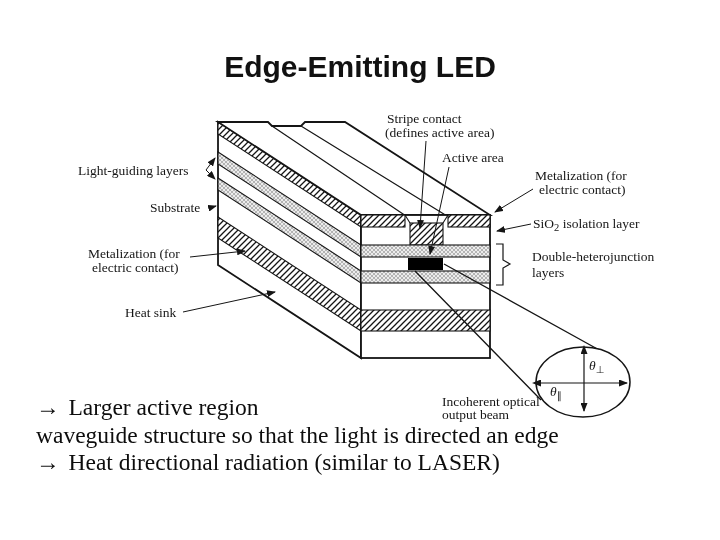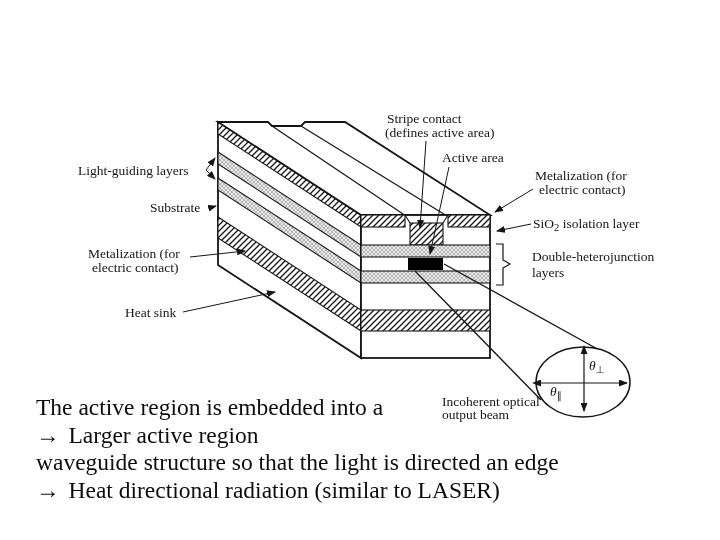--- a/index.html
+++ b/index.html
@@ -20,20 +20,21 @@
     font-size:23.5px;line-height:27.5px;color:#0d0d0d;
   }
   .body-line{white-space:nowrap;}
   .arr{margin-right:9px;}
 </style>
 </head>
 <body>
 
 <div id="slide">
 
+  <div id="title">Edge-Emitting LED</div>
 
   <svg id="diagram-svg" width="720" height="540" viewBox="0 0 720 540">
     <defs>
       <marker id="ah" markerWidth="9" markerHeight="7" refX="8" refY="3.5" orient="auto" markerUnits="userSpaceOnUse">
         <path d="M0,0 L9,3.5 L0,7 Z" fill="#151515"></path>
       </marker>
       <marker id="ahr" markerWidth="9" markerHeight="7" refX="1" refY="3.5" orient="auto-start-reverse" markerUnits="userSpaceOnUse">
         <path d="M0,0 L9,3.5 L0,7 Z" fill="#151515"></path>
       </marker>
       <pattern id="hatch" width="6" height="6" patternUnits="userSpaceOnUse">
@@ -107,19 +108,18 @@
       <text class="dlabel" x="539" y="194">electric contact)</text>
       <text class="dlabel" x="533" y="228"><tspan>SiO</tspan><tspan dy="3" font-size="10.5">2</tspan><tspan dy="-3"> isolation layer</tspan></text>
       <text class="dlabel" x="532" y="261">Double-heterojunction</text>
       <text class="dlabel" x="532" y="277">layers</text>
       <text class="dlabel" x="442" y="406">Incoherent optical</text>
       <text class="dlabel" x="442" y="419">output beam</text>
     </g>
   </svg>
 
   <div id="body-text">
-    <div class="body-line">The active region is embedded into a</div>
     <div class="body-line"><span class="arr">→</span><span>Larger active region</span></div>
     <div class="body-line">waveguide structure so that the light is directed an edge</div>
     <div class="body-line"><span class="arr">→</span><span>Heat directional radiation (similar to LASER)</span></div>
   </div>
 
 </div>
 
 </body></html>

